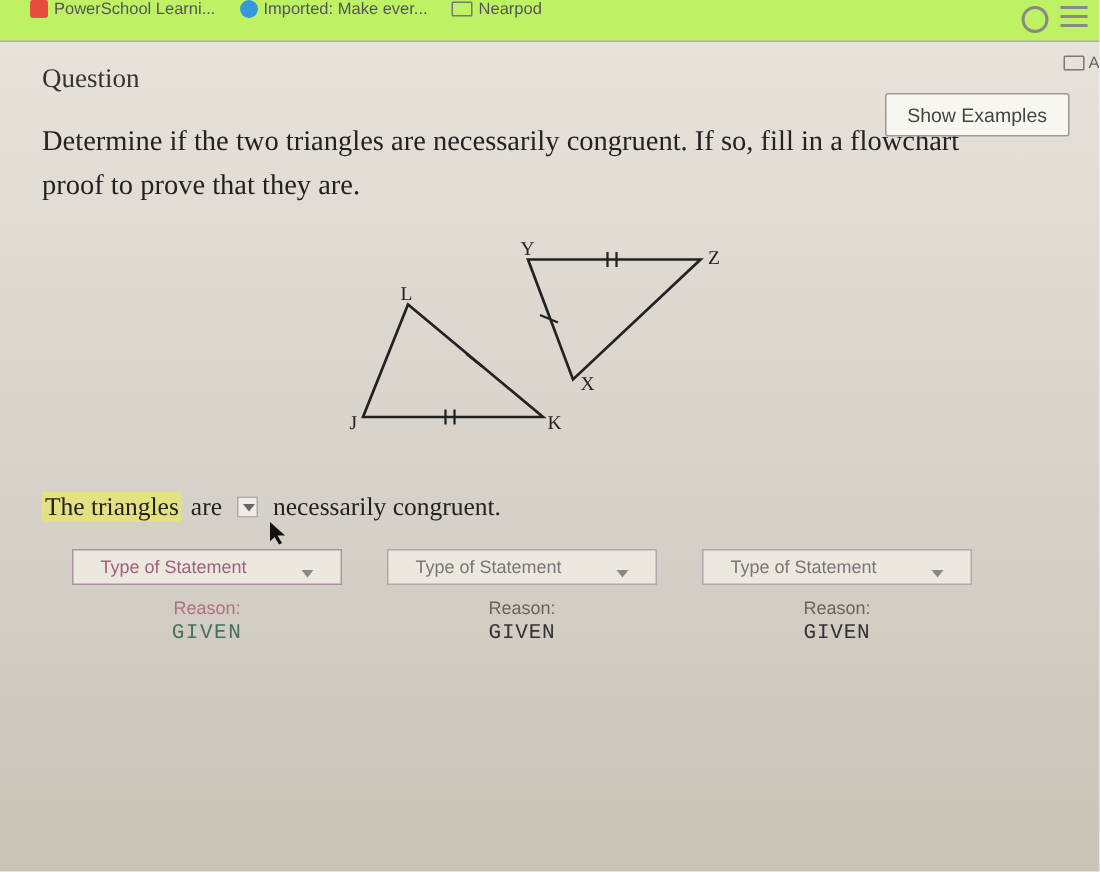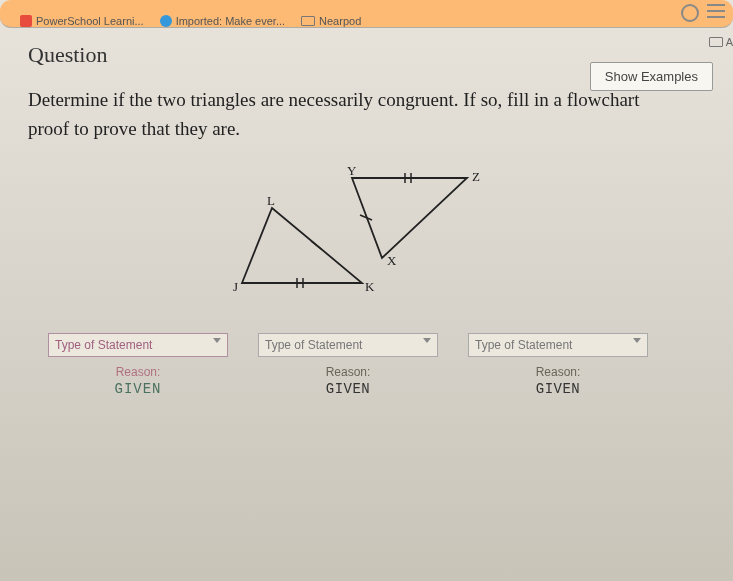--- a/index.html
+++ b/index.html
@@ -6,45 +6,44 @@
     body {
       width: 733px;
       height: 581px;
       font-family: Georgia, 'Times New Roman', serif;
       background: linear-gradient(180deg, #e8e4dc 0%, #d8d4cc 50%, #c8c4b8 100%);
       overflow: hidden;
       position: relative;
     }
     .tab-bar {
       height: 28px;
-      background: #fdba74;
+      background: #bef264;
       border-bottom: 1px solid #b0aca4;
       display: flex;
-      align-items: flex-end;
+      align-items: flex-start;
       padding: 0 20px;
       gap: 16px;
       font-family: Arial, sans-serif;
       font-size: 11px;
       color: #555;
-      border-radius: 11px;
     }
     .tab-item { display: flex; align-items: center; gap: 4px; cursor: pointer; }
     .tab-icon-ps { width: 12px; height: 12px; background: #e74c3c; border-radius: 2px; display: inline-block; }
     .tab-icon-np { width: 12px; height: 12px; background: #3498db; border-radius: 50%; display: inline-block; }
     .tab-icon-folder { width: 14px; height: 10px; border: 1px solid #777; border-radius: 1px; display: inline-block; }
     .top-right-icons { position: absolute; right: 8px; top: 4px; display: flex; gap: 8px; }
     .round-icon { width: 18px; height: 18px; border: 2px solid #888; border-radius: 50%; }
     .menu-lines { width: 18px; height: 14px; display: flex; flex-direction: column; justify-content: space-between; }
     .menu-lines span { height: 2px; background: #888; display: block; }
 
     .content {
       padding: 10px 28px 0 28px;
     }
     .question-label {
-      font-size: 22px;
+      font-size: 18px;
       color: #333;
       margin-top: 4px;
       margin-bottom: 18px;
     }
     .show-examples {
       position: absolute;
       right: 20px;
       top: 62px;
       border: 1px solid #999;
       background: #f8f6f0;
@@ -108,24 +107,24 @@
     }
     .proof-box {
       width: 180px;
       text-align: center;
     }
     .type-select {
       border: 1px solid #aaa;
       background: #ece8de;
       font-size: 12px;
       color: #777;
-      padding: 4px 6px;
+      padding: 4px 18px;
       display: flex;
       justify-content: space-between;
-      align-items: flex-start;
+      align-items: flex-end;
       cursor: pointer;
       font-family: Arial, sans-serif;
     }
     .type-select .caret {
       border-left: 4px solid transparent; border-right: 4px solid transparent;
       border-top: 5px solid #888;
     }
     .reason-label {
       font-size: 12px;
       color: #696558;
@@ -207,20 +206,29 @@
 
     <line x1="70" y1="115" x2="70" y2="125" stroke="#222" stroke-width="1.5"></line>
     <line x1="76" y1="115" x2="76" y2="125" stroke="#222" stroke-width="1.5"></line>
 
     <line x1="84" y1="78" x2="94" y2="86" stroke="#222" stroke-width="1.5"></line>
     <text x="40" y="42" font-size="13" fill="#222">L</text>
     <text x="6" y="128" font-size="13" fill="#222">J</text>
     <text x="138" y="128" font-size="13" fill="#222">K</text>
   </svg>
 
+  <div class="answer-line">
+    <span class="highlight-tri">The triangles</span>
+    <span>are</span>
+    <span class="dropdown-caret"></span>
+    <span>necessarily congruent.</span>
+    <svg class="cursor-arrow" width="12" height="16" style="position:absolute; left:152px; top:20px;">
+      <polygon points="0,0 0,13 3,10 6,15 8,14 5,9 10,9" fill="#111"></polygon>
+    </svg>
+  </div>
 
 
   <div class="boxes">
     <div class="proof-box box1">
       <div class="type-select">
         <span>Type of Statement</span>
         <span class="caret"></span>
       </div>
       <div class="reason-label">Reason:</div>
       <div class="given-label">GIVEN</div>

